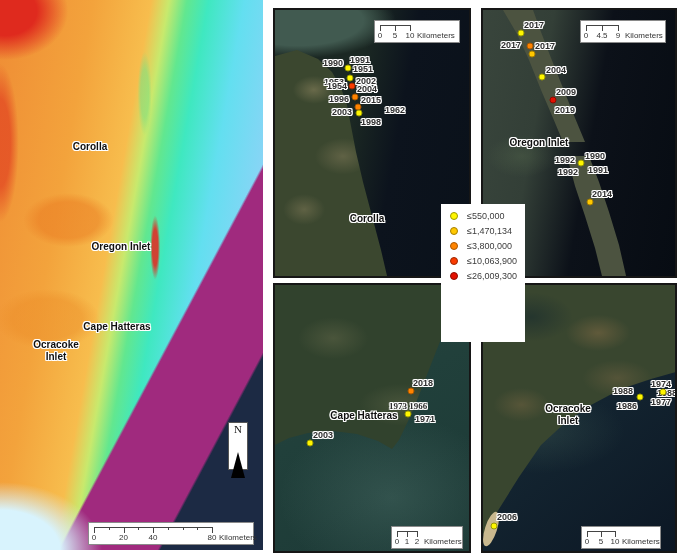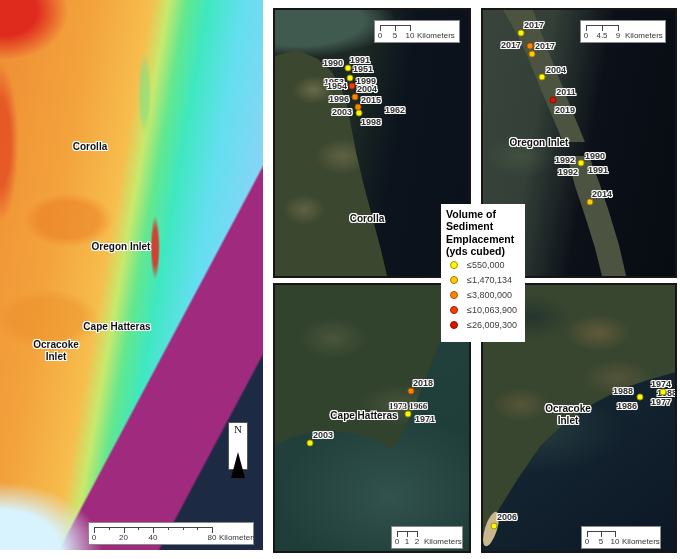--- a/index.html
+++ b/index.html
@@ -136,21 +136,21 @@
   <span class="dot" style="left: 73px; top: 58px; background: rgb(255, 246, 0); border-color: rgb(154, 154, 0);"></span>
       <span class="dot" style="left: 75px; top: 68px; background: rgb(255, 246, 0); border-color: rgb(154, 154, 0);"></span>
       <span class="dot" style="left: 77px; top: 76px; background: rgb(250, 59, 0); border-color: rgb(156, 38, 0);"></span>
       <span class="dot" style="left: 80px; top: 87px; background: rgb(255, 132, 0); border-color: rgb(168, 86, 0);"></span>
       <span class="dot" style="left: 83px; top: 97px; background: rgb(255, 132, 0); border-color: rgb(168, 86, 0);"></span>
       <span class="dot" style="left: 84px; top: 103px; background: rgb(255, 246, 0); border-color: rgb(154, 154, 0);"></span>
       <span class="year halo" style="left: 58px; top: 53px;">1990</span>
       <span class="year halo" style="left: 85px; top: 50px;">1991</span>
       <span class="year halo" style="left: 59px; top: 72px;">1953</span>
       <span class="year halo" style="left: 88px; top: 59px;">1951</span>
-      <span class="year halo" style="left: 91px; top: 71px;">1999</span>
+      <span class="year halo" style="left: 91px; top: 71px;">2002</span>
       <span class="year halo" style="left: 62px; top: 76px;">1954</span>
       <span class="year halo" style="left: 92px; top: 79px;">2004</span>
       <span class="year halo" style="left: 64px; top: 89px;">1996</span>
       <span class="year halo" style="left: 96px; top: 90px;">2015</span>
       <span class="year halo" style="left: 67px; top: 102px;">2003</span>
       <span class="year halo" style="left: 100px; top: 100px; padding-left: 40px;">1962</span>
       <span class="year halo" style="left: 96px; top: 112px;">1998</span>
       <span class="place halo" style="left: 92px; top: 209px;">Corolla</span>
     </div>
 
@@ -174,21 +174,21 @@
       <span class="dot" style="left: 47px; top: 36px; background: rgb(255, 132, 0); border-color: rgb(168, 86, 0);"></span>
       <span class="dot" style="left: 49px; top: 44px; background: rgb(255, 200, 0); border-color: rgb(166, 127, 0);"></span>
       <span class="dot" style="left: 59px; top: 67px; background: rgb(255, 246, 0); border-color: rgb(154, 154, 0);"></span>
       <span class="dot" style="left: 70px; top: 90px; background: rgb(227, 16, 0); border-color: rgb(142, 10, 0);"></span>
       <span class="dot" style="left: 98px; top: 153px; background: rgb(255, 246, 0); border-color: rgb(154, 154, 0);"></span>
       <span class="dot" style="left: 107px; top: 192px; background: rgb(255, 200, 0); border-color: rgb(166, 127, 0);"></span>
       <span class="year halo" style="left: 51px; top: 15px;">2017</span>
       <span class="year halo" style="left: 28px; top: 35px;">2017</span>
       <span class="year halo" style="left: 62px; top: 36px;">2017</span>
       <span class="year halo" style="left: 73px; top: 60px;">2004</span>
-      <span class="year halo" style="left: 83px; top: 82px;">2011</span>
+      <span class="year halo" style="left: 83px; top: 82px;">2009</span>
       <span class="year halo" style="left: 82px; top: 100px;">2019</span>
       <span class="year halo" style="left: 82px; top: 150px;">1992</span>
       <span class="year halo" style="left: 112px; top: 146px;">1990</span>
       <span class="year halo" style="left: 85px; top: 162px;">1992</span>
       <span class="year halo" style="left: 115px; top: 160px;">1991</span>
       <span class="year halo" style="left: 119px; top: 184px;">2014</span>
       <span class="place halo" style="left: 56px; top: 133px;">Oregon Inlet</span>
     </div>
 
   <div id="hatteras" class="panel sat">
@@ -239,24 +239,20 @@
       <span class="year halo" style="left: 140px; top: 106px;">1988</span>
       <span class="year halo" style="left: 184px; top: 108px;">1988</span>
       <span class="year halo" style="left: 144px; top: 121px;">1986</span>
       <span class="year halo" style="left: 178px; top: 117px;">1977</span>
       <span class="year halo" style="left: 24px; top: 232px;">2006</span>
       <span class="place halo" style="left: 85px; top: 129px;">Ocracoke
 Inlet</span>
     </div>
 
   <div id="legend">
-    <div class="lt">Volume of
-Sediment
-Emplacement
-(yds cubed)</div>
     <div class="rows">
         <div class="row">
           <span class="ld" style="background: rgb(255, 246, 0); border-color: rgb(154, 154, 0);"></span>
           <span class="ll">≤550,000</span>
         </div>
         <div class="row">
           <span class="ld" style="background: rgb(255, 200, 0); border-color: rgb(166, 127, 0);"></span>
           <span class="ll">≤1,470,134</span>
         </div>
         <div class="row">

